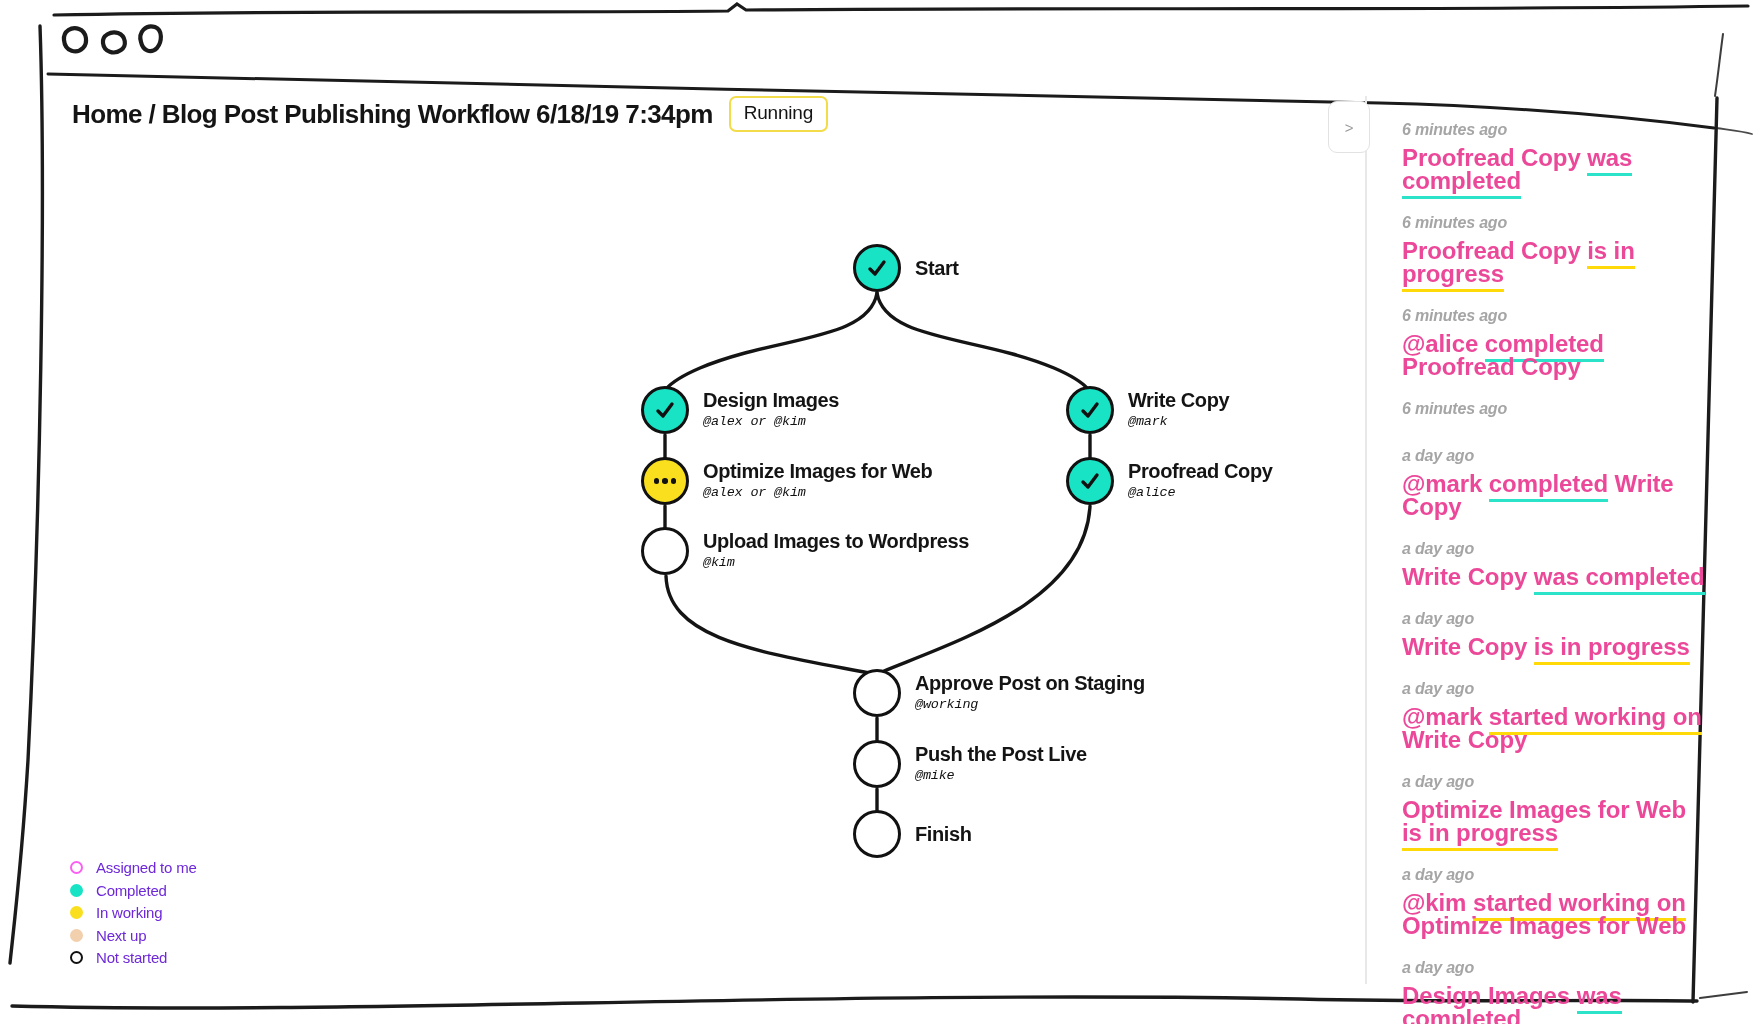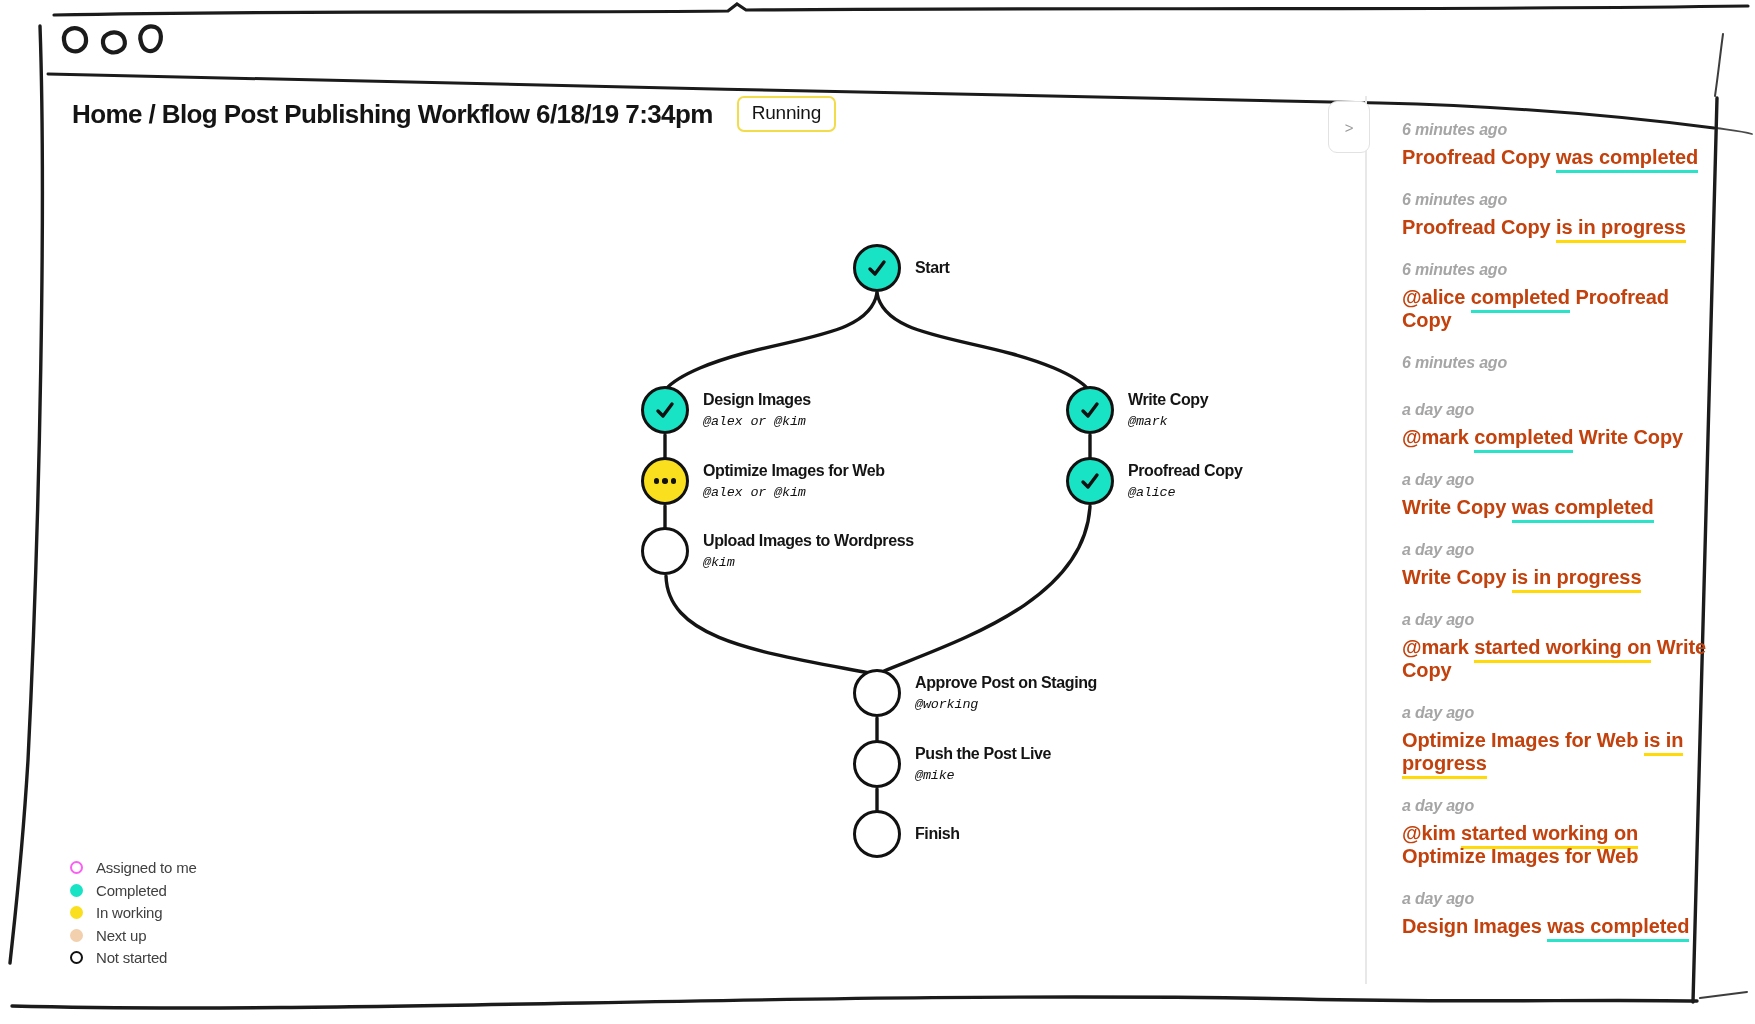--- a/index.html
+++ b/index.html
@@ -4,48 +4,48 @@
 <style>
   html,body{margin:0;padding:0;background:#fff;}
   body{position:relative;width:1755px;height:1024px;overflow:hidden;
        font-family:"Liberation Sans","DejaVu Sans",sans-serif;color:#141414;
        letter-spacing:-0.2px;}
   svg.overlay{position:absolute;left:0;top:0;z-index:1;pointer-events:none;}
 
   
   .header{position:absolute;left:72px;top:96px;display:flex;align-items:center;gap:16px;z-index:3;}
   .title{font-size:26px;font-weight:700;letter-spacing:-0.6px;white-space:nowrap;}
-  .badge{font-size:19px;padding:4px 13px 6px;border:2px solid;border-radius:7px;background:#fff;margin-left:8px;}
+  .badge{font-size:19px;padding:4px 13px 6px;border:2px solid;border-radius:7px;background:#fff;}
 
   
   .node{position:absolute;width:48px;height:48px;border:3.5px solid #111;border-radius:50%;
         box-sizing:border-box;transform:translate(-50%,-50%);z-index:4;
         display:flex;align-items:center;justify-content:center;background:#fff;}
   .dots{display:flex;gap:3px;}
   .dots i{width:5.5px;height:5.5px;border-radius:50%;background:#111;}
   .node-label{position:absolute;z-index:3;white-space:nowrap;}
-  .nl-title{font-size:16px;font-weight:600;letter-spacing:-0.4px;line-height:26px;}
+  .nl-title{font-size:20px;font-weight:600;letter-spacing:-0.4px;line-height:26px;}
   .nl-sub{font-size:13.5px;font-style:italic;line-height:17px;color:#111;font-family:Liberation Mono, monospace;}
 
   
   .legend{position:absolute;left:70px;top:860px;display:flex;flex-direction:column;gap:7.5px;z-index:3;}
   .lrow{display:flex;align-items:center;gap:13px;}
   .swatch{width:13px;height:13px;border-radius:50%;box-sizing:border-box;}
   .swatch.hollow{border:2.6px solid;background:transparent;}
-  .lrow span.lbl{font-size:15px;color:#404040;line-height:15px;}
+  .lrow span.lbl{font-size:15px;color:#6d28d9;line-height:15px;}
 
   
   .divider{position:absolute;left:1365px;top:96px;width:1.5px;height:888px;background:#e8e8e8;z-index:2;}
   .collapse-btn{position:absolute;left:1328px;top:101px;width:40px;height:50px;background:#fff;
         border:1.5px solid #e2e2e2;border-radius:9px;z-index:3;color:#999;font-size:15px;
         display:flex;align-items:center;justify-content:center;cursor:pointer;}
   .feed{position:absolute;left:1402px;top:120px;width:305px;display:flex;flex-direction:column;
         gap:21px;z-index:2;font-weight:bold;}
   .feed-time{font-size:16px;font-style:italic;color:#a5a5a5;line-height:20px;margin-bottom:6px;}
-  .feed-text{font-size:20px;color:#c2410c;line-height:23px;letter-spacing:-0.1px;}
+  .feed-text{font-size:24px;color:#ec4899;line-height:23px;letter-spacing:-0.1px;}
   .feed-text .hl{border-bottom:3.5px solid;padding-bottom:2px;}
 </style>
 </head>
 <body>
 
 <svg class="overlay" width="1755" height="1024" viewBox="0 0 1755 1024">
   <g stroke="#1b1b1b" fill="none" stroke-linecap="round">
     <path d="M54,15 C300,10 520,13 728,11 L737,4 L746,10 C1050,7 1400,11 1748,6" stroke-width="3.2"></path>
     <path d="M48,74 C420,84 1000,94 1380,103 C1540,107 1660,121 1714,128" stroke-width="3"></path>
     <path d="M1716,128 C1730,130 1742,131 1752,134" stroke-width="1.8" opacity="0.8"></path>

